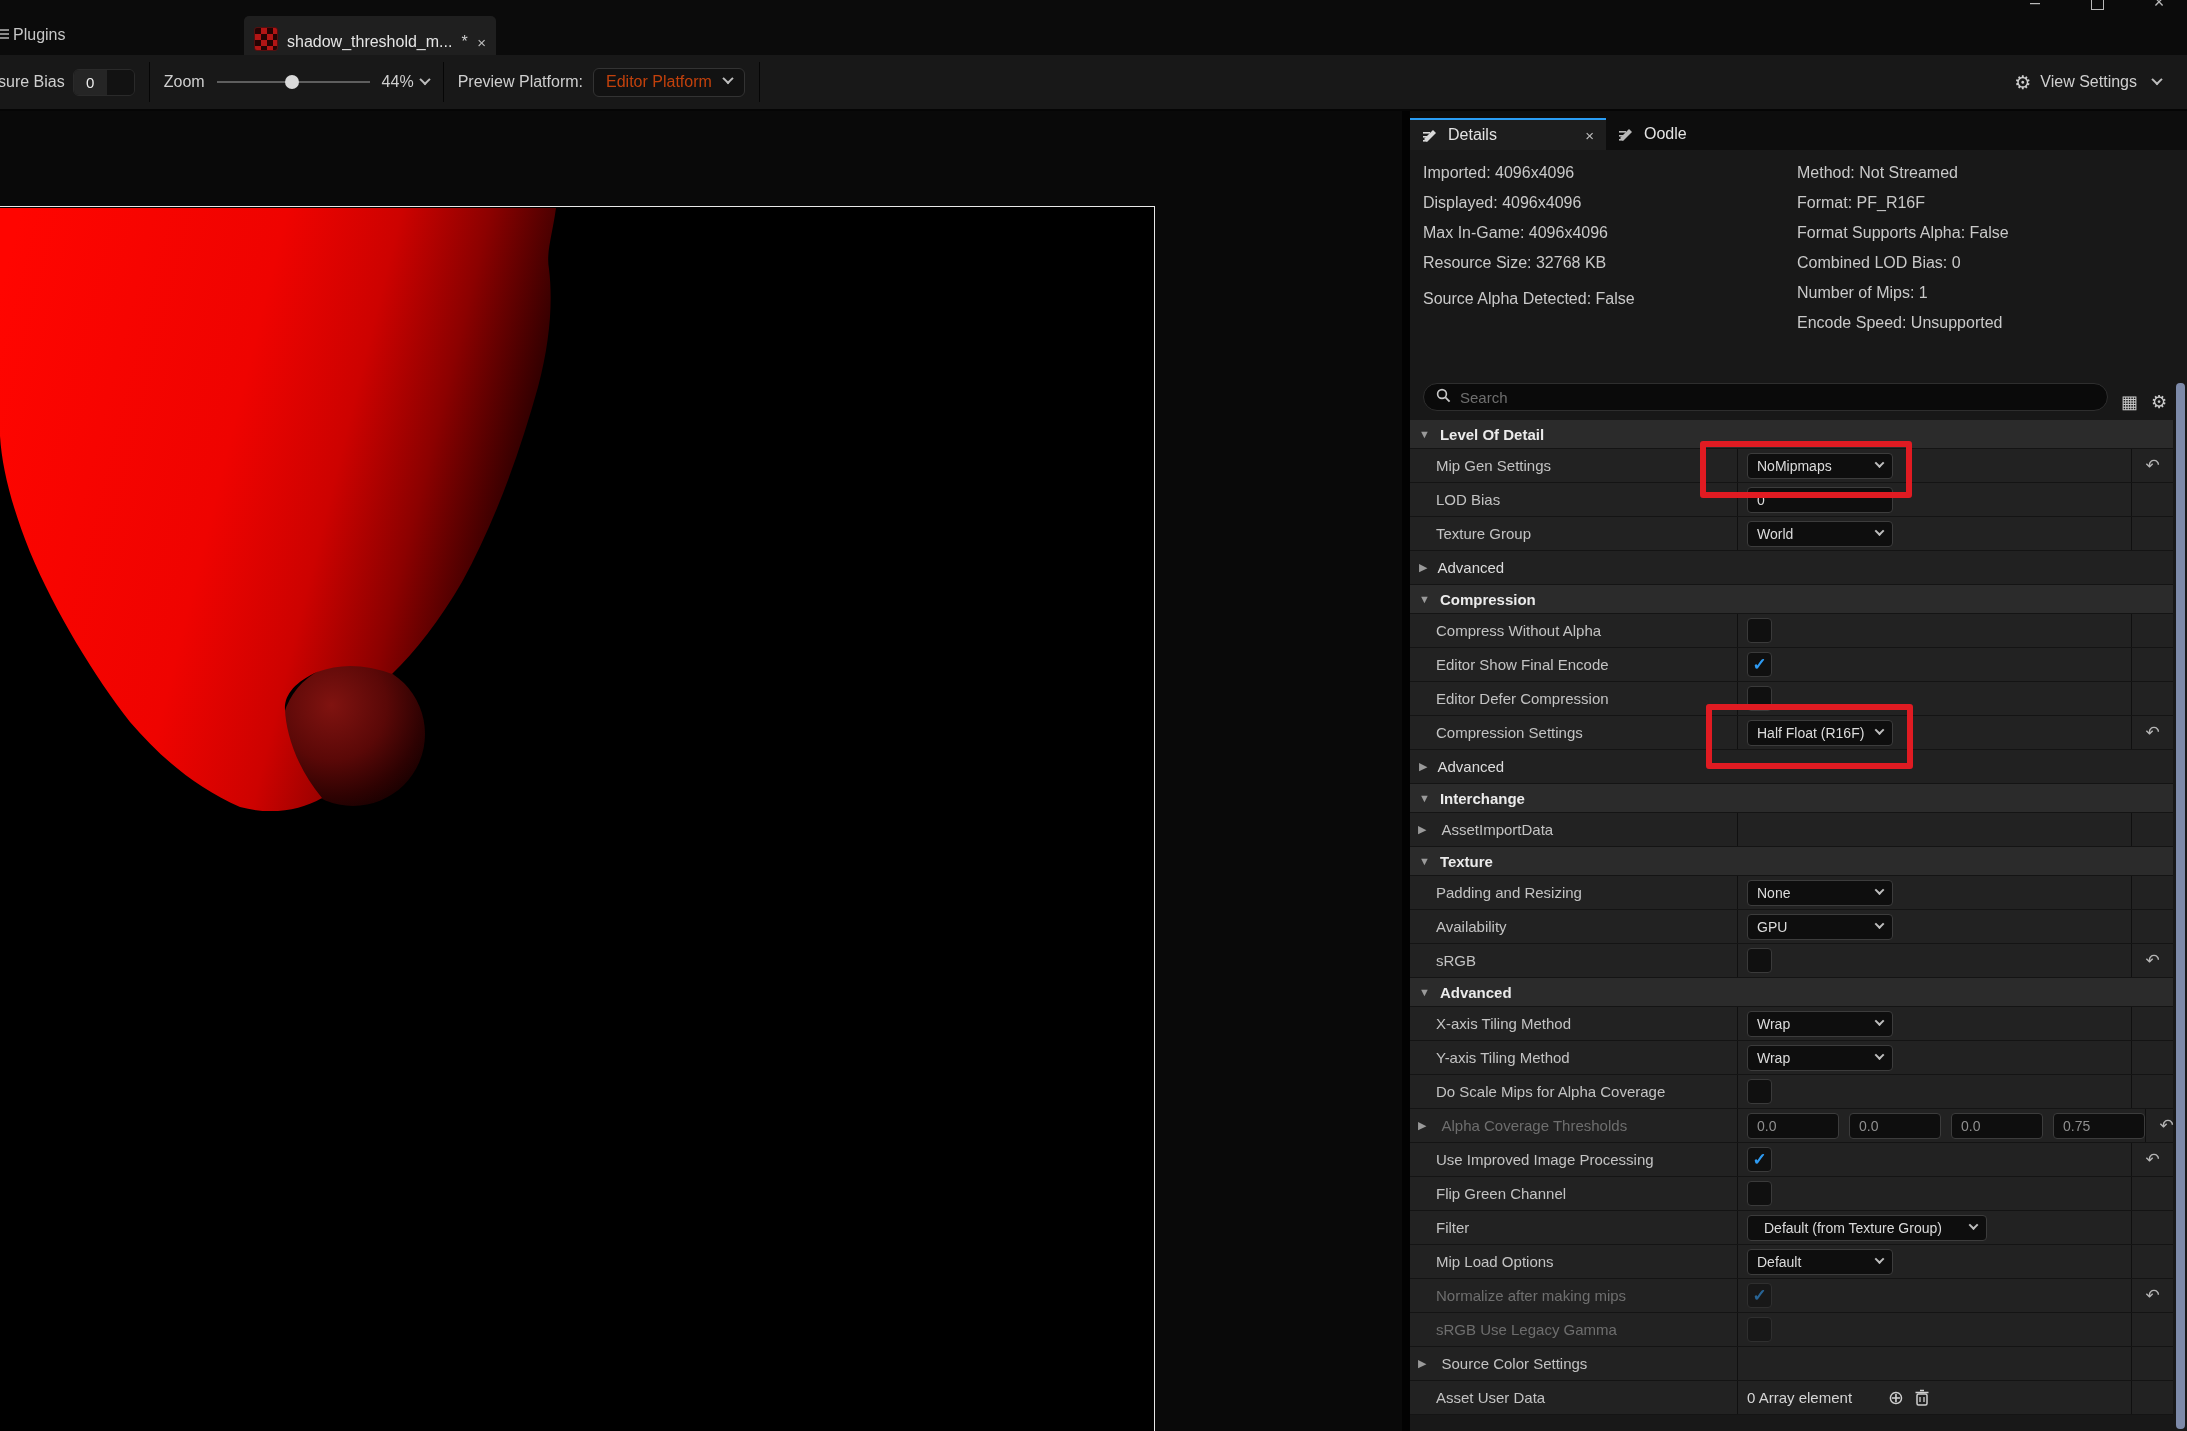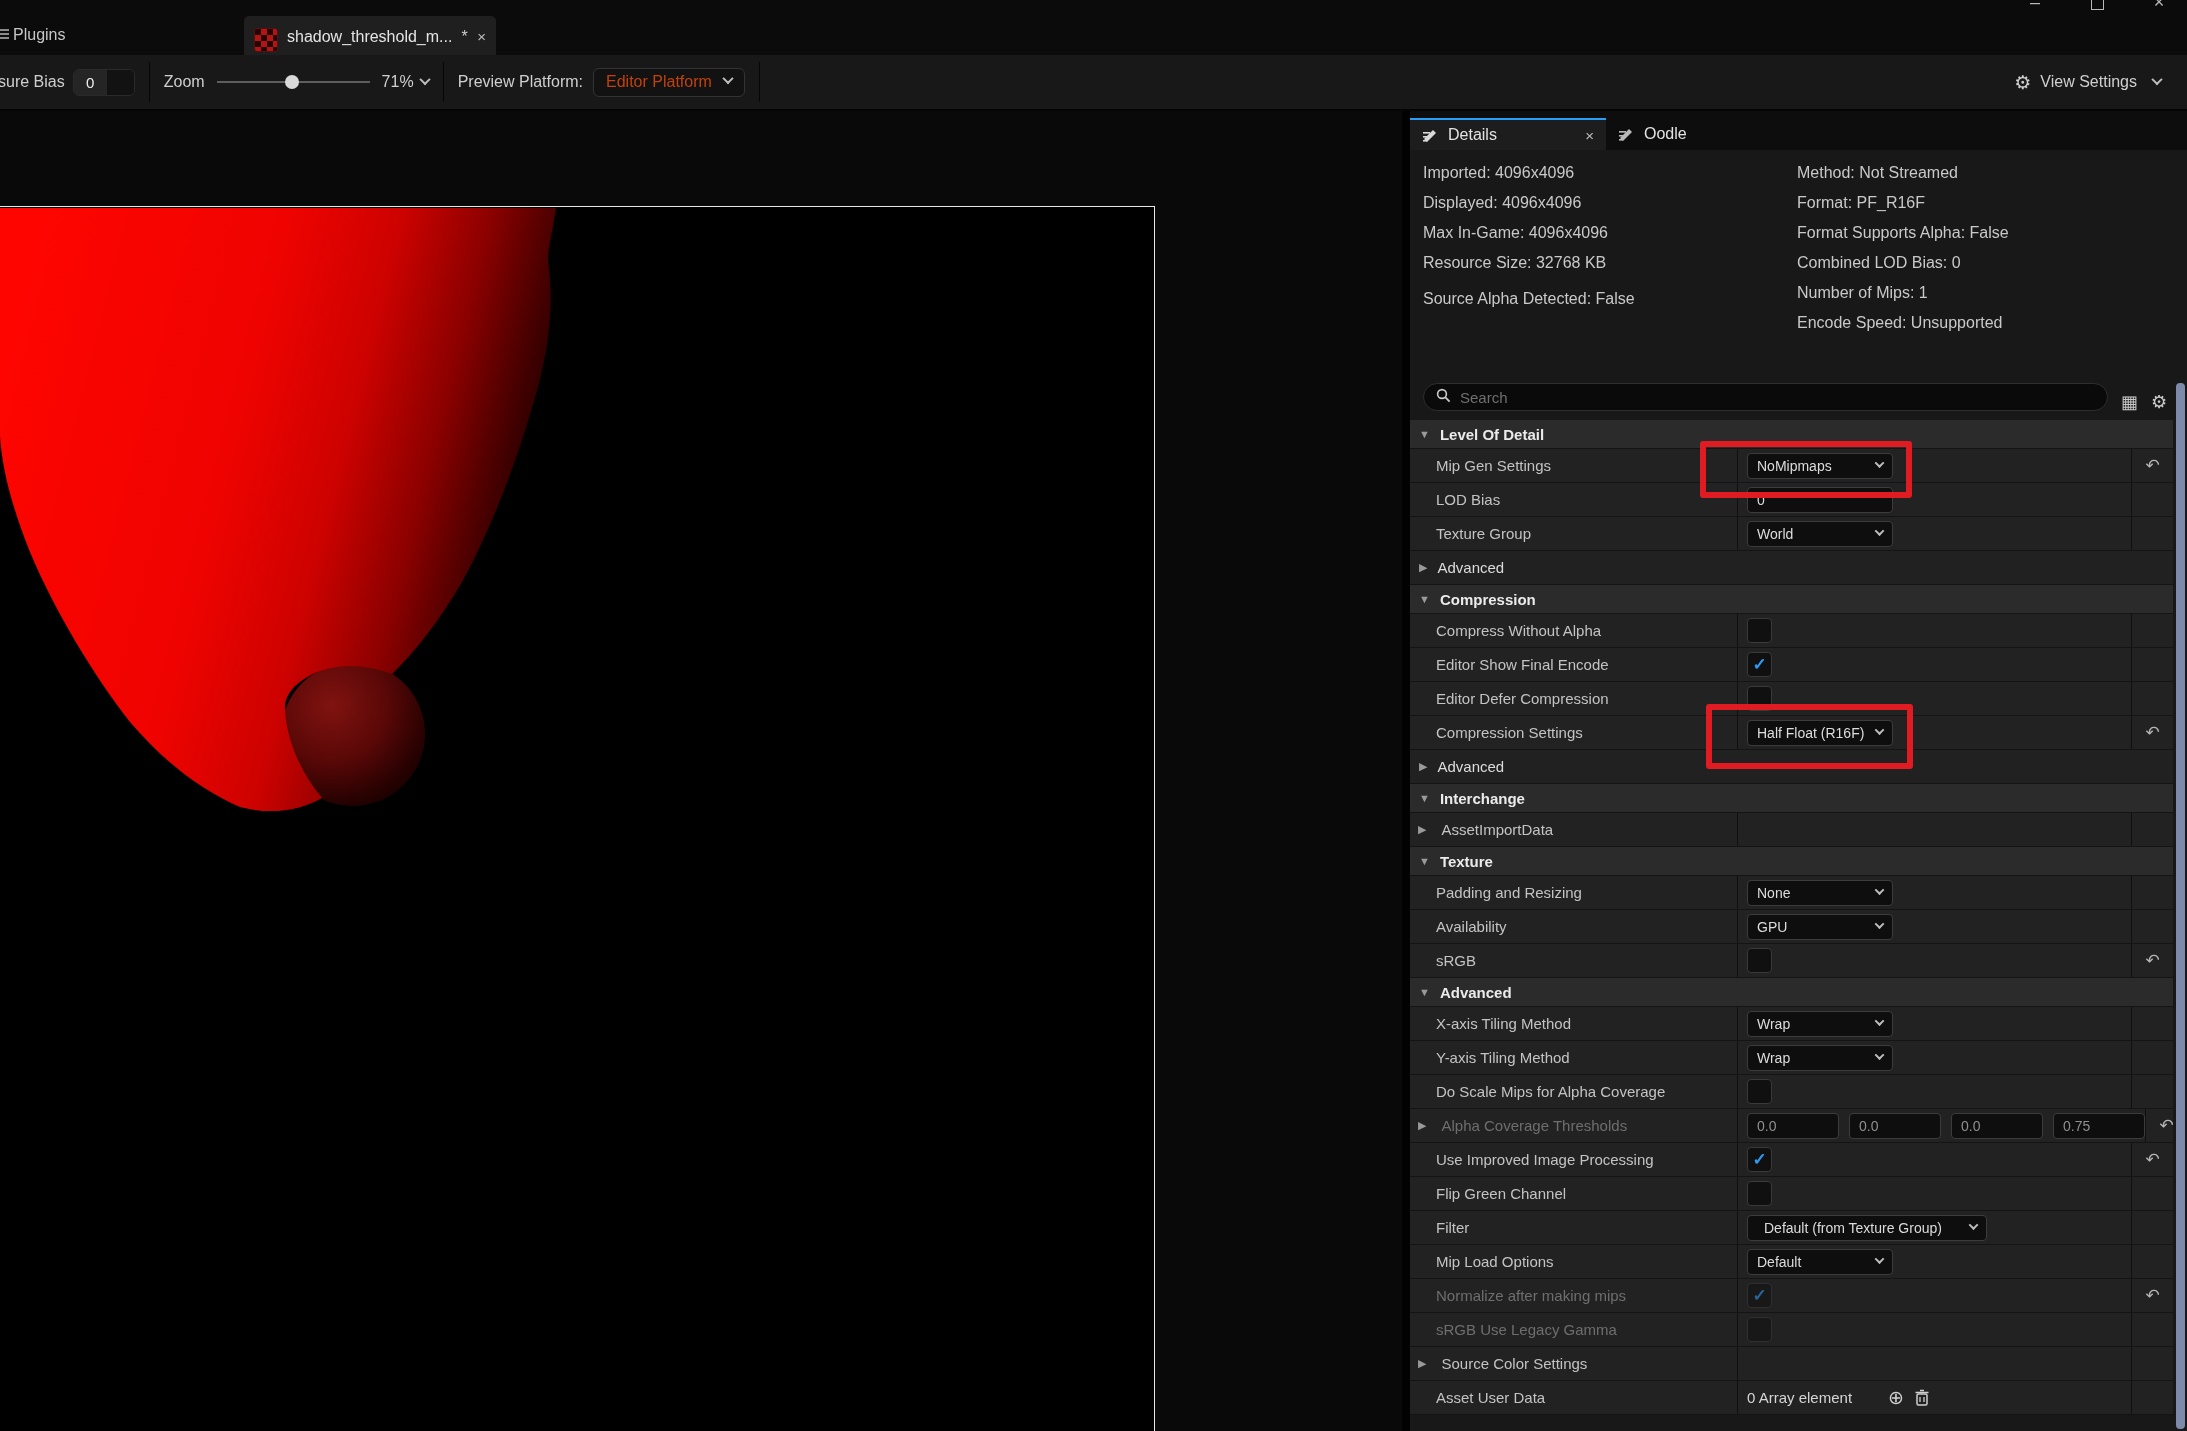--- a/index.html
+++ b/index.html
@@ -8,21 +8,21 @@
   #app { position:relative; width:2187px; height:1431px; background:#0a0a0a; overflow:hidden; }
 
   
   .titlebar { position:absolute; left:0; top:0; width:100%; height:55px; background:#0b0b0b; }
   .win-controls { position:absolute; right:18px; top:-8px; display:flex; gap:42px; color:#b9b9b9; font-size:18px; }
   .win-btn { width:20px; height:20px; display:flex; align-items:center; justify-content:center; cursor:pointer; }
   .win-box { width:13px; height:13px; border:1.5px solid #b9b9b9; margin-top:2px; }
   .plugins-tab { position:absolute; left:0; top:16px; height:38px; display:flex; align-items:center; gap:4px; padding:0 18px 0 2px; color:#c6c6c6; font-size:16px; }
   .menu-icon { width:11px; height:12px; display:flex; flex-direction:column; gap:2px; margin-left:-4px; }
   .menu-icon i { display:block; height:2px; background:#8a8a8a; }
-  .doc-tab { position:absolute; left:244px; top:16px; height:39px; width:252px; background:#1f1f1f; border-radius:5px 5px 0 0; display:flex; align-items:flex-start; gap:9px; padding:12px 10px; font-size:16px; color:#e4e4e4; }
+  .doc-tab { position:absolute; left:244px; top:16px; height:39px; width:252px; background:#1f1f1f; border-radius:5px 5px 0 0; display:flex; align-items:flex-end; gap:9px; padding:4px 10px; font-size:16px; color:#e4e4e4; }
   .asset-icon { width:24px; height:24px; border-radius:3px; border:1px solid #551010;
     background: conic-gradient(#b31515 25%, #250303 0 50%, #b31515 0 75%, #250303 0);
     background-size:12px 12px; }
   .doc-title { white-space:nowrap; }
   .doc-dirty { color:#cfcfcf; }
   .tab-close { margin-left:auto; color:#bdbdbd; font-size:15px; cursor:pointer; }
 
   
   .toolbar { position:absolute; left:0; top:55px; width:100%; height:56px; background:#181818; border-bottom:2px solid #050505; display:flex; align-items:center; font-size:16px; color:#cfcfcf; }
   .tb-sep { width:1px; height:40px; background:#060606; margin:0 14px; }
@@ -128,21 +128,21 @@
     <span class="exp-box">
       <span class="exp-val">0</span>
       <span class="exp-spin"></span>
     </span>
     <span class="tb-sep"></span>
     <span>Zoom</span>
     <span class="zoom-track">
       <span class="line"></span>
       <span class="zoom-handle"></span>
     </span>
-    <span>71%</span>
+    <span>44%</span>
     <span class="chev" style="margin-top:-3px;"></span>
     <span class="tb-sep"></span>
     <span>Preview Platform:</span>
     <span class="combo" style="margin-left:10px;">
       <span>Editor Platform</span>
       <span class="chev"></span>
     </span>
     <span class="tb-sep"></span>
     <div class="tb-right">
       <span class="gear">⚙</span>

